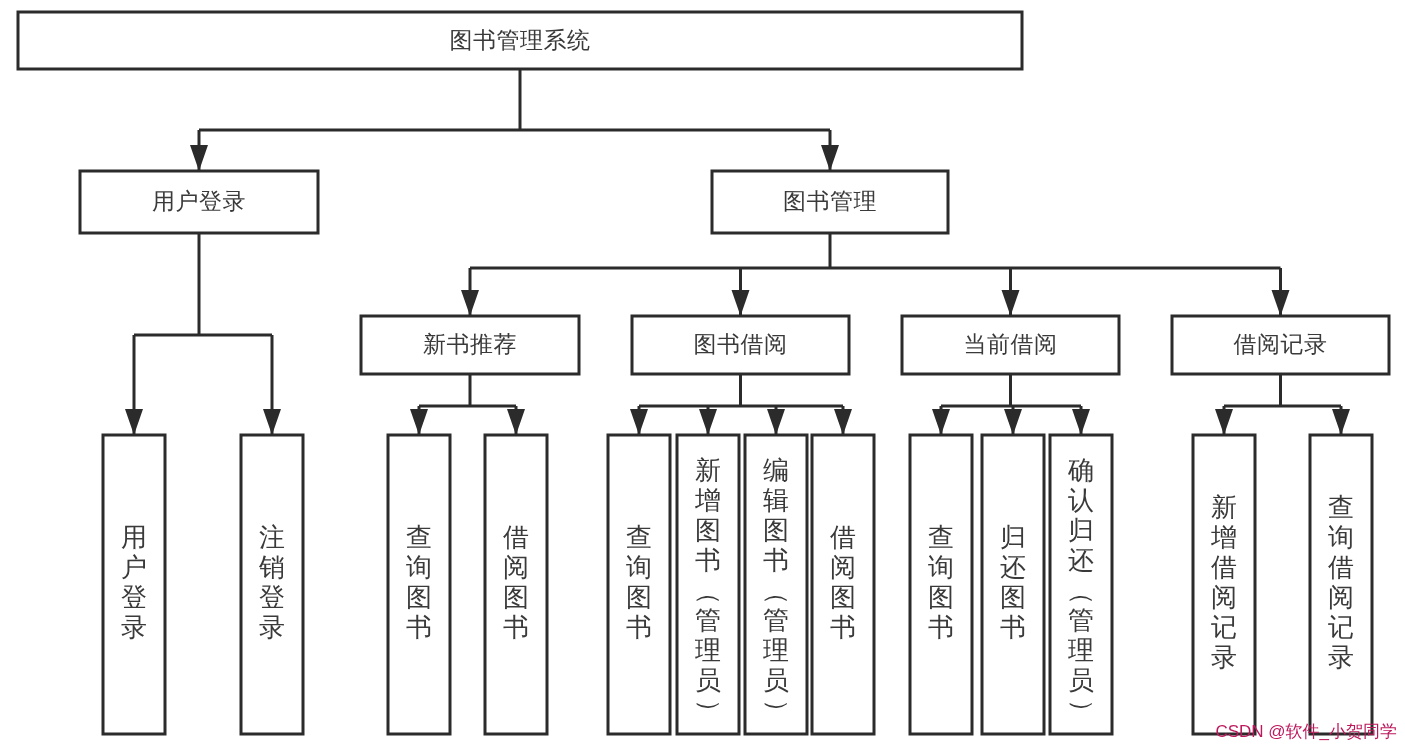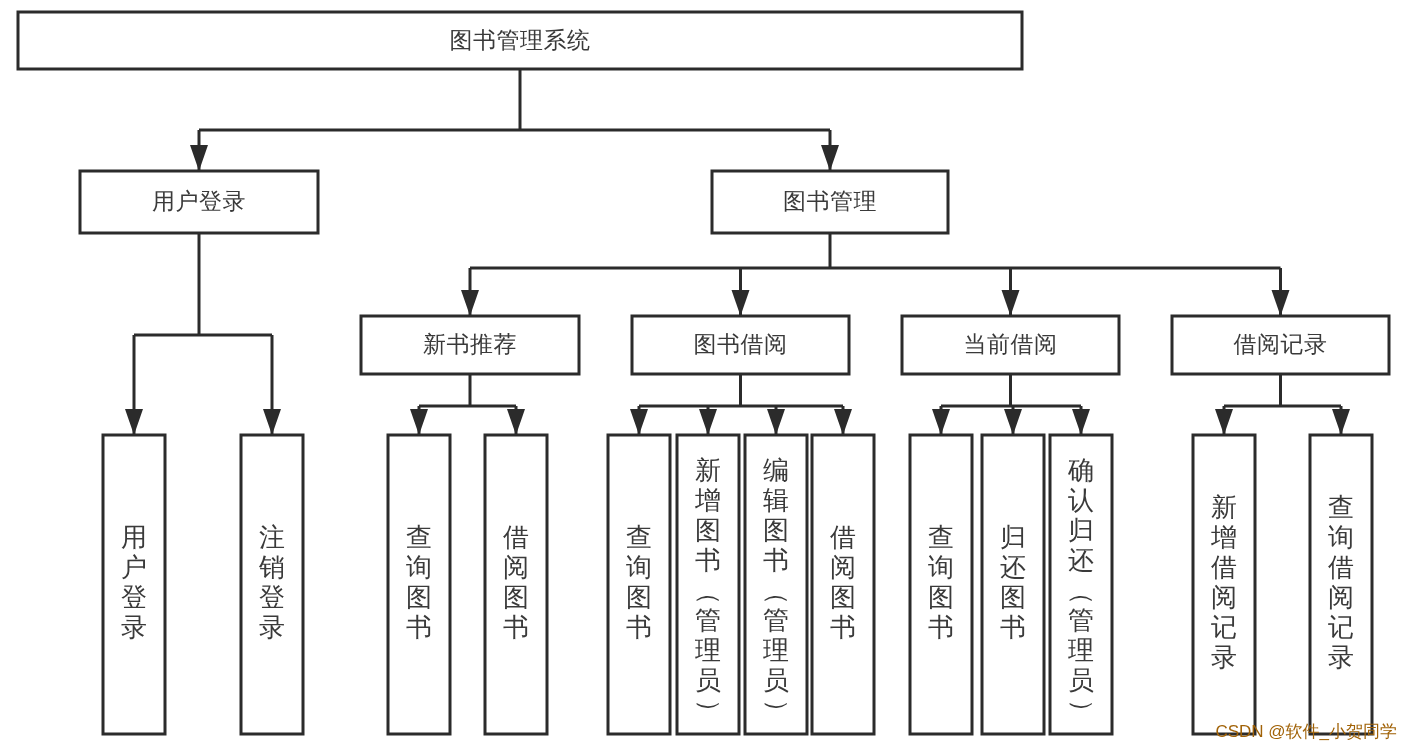--- a/index.html
+++ b/index.html
@@ -57,21 +57,21 @@
   .arrow-head {
     fill: #2b2b2b;
     stroke: none;
   }
   .watermark {
     position: absolute;
     right: 8px;
     bottom: 4px;
     font-family: "Liberation Sans", "DejaVu Sans", sans-serif;
     font-size: 17px;
-    color: #a16207;
+    color: #be185d;
     white-space: nowrap;
     pointer-events: none;
   }
 </style>
 </head>
 <body>
 
 <div id="diagram-root">
   <svg class="diagram" viewBox="0 0 1405 747" xmlns="http://www.w3.org/2000/svg">
     <g id="connectors">

